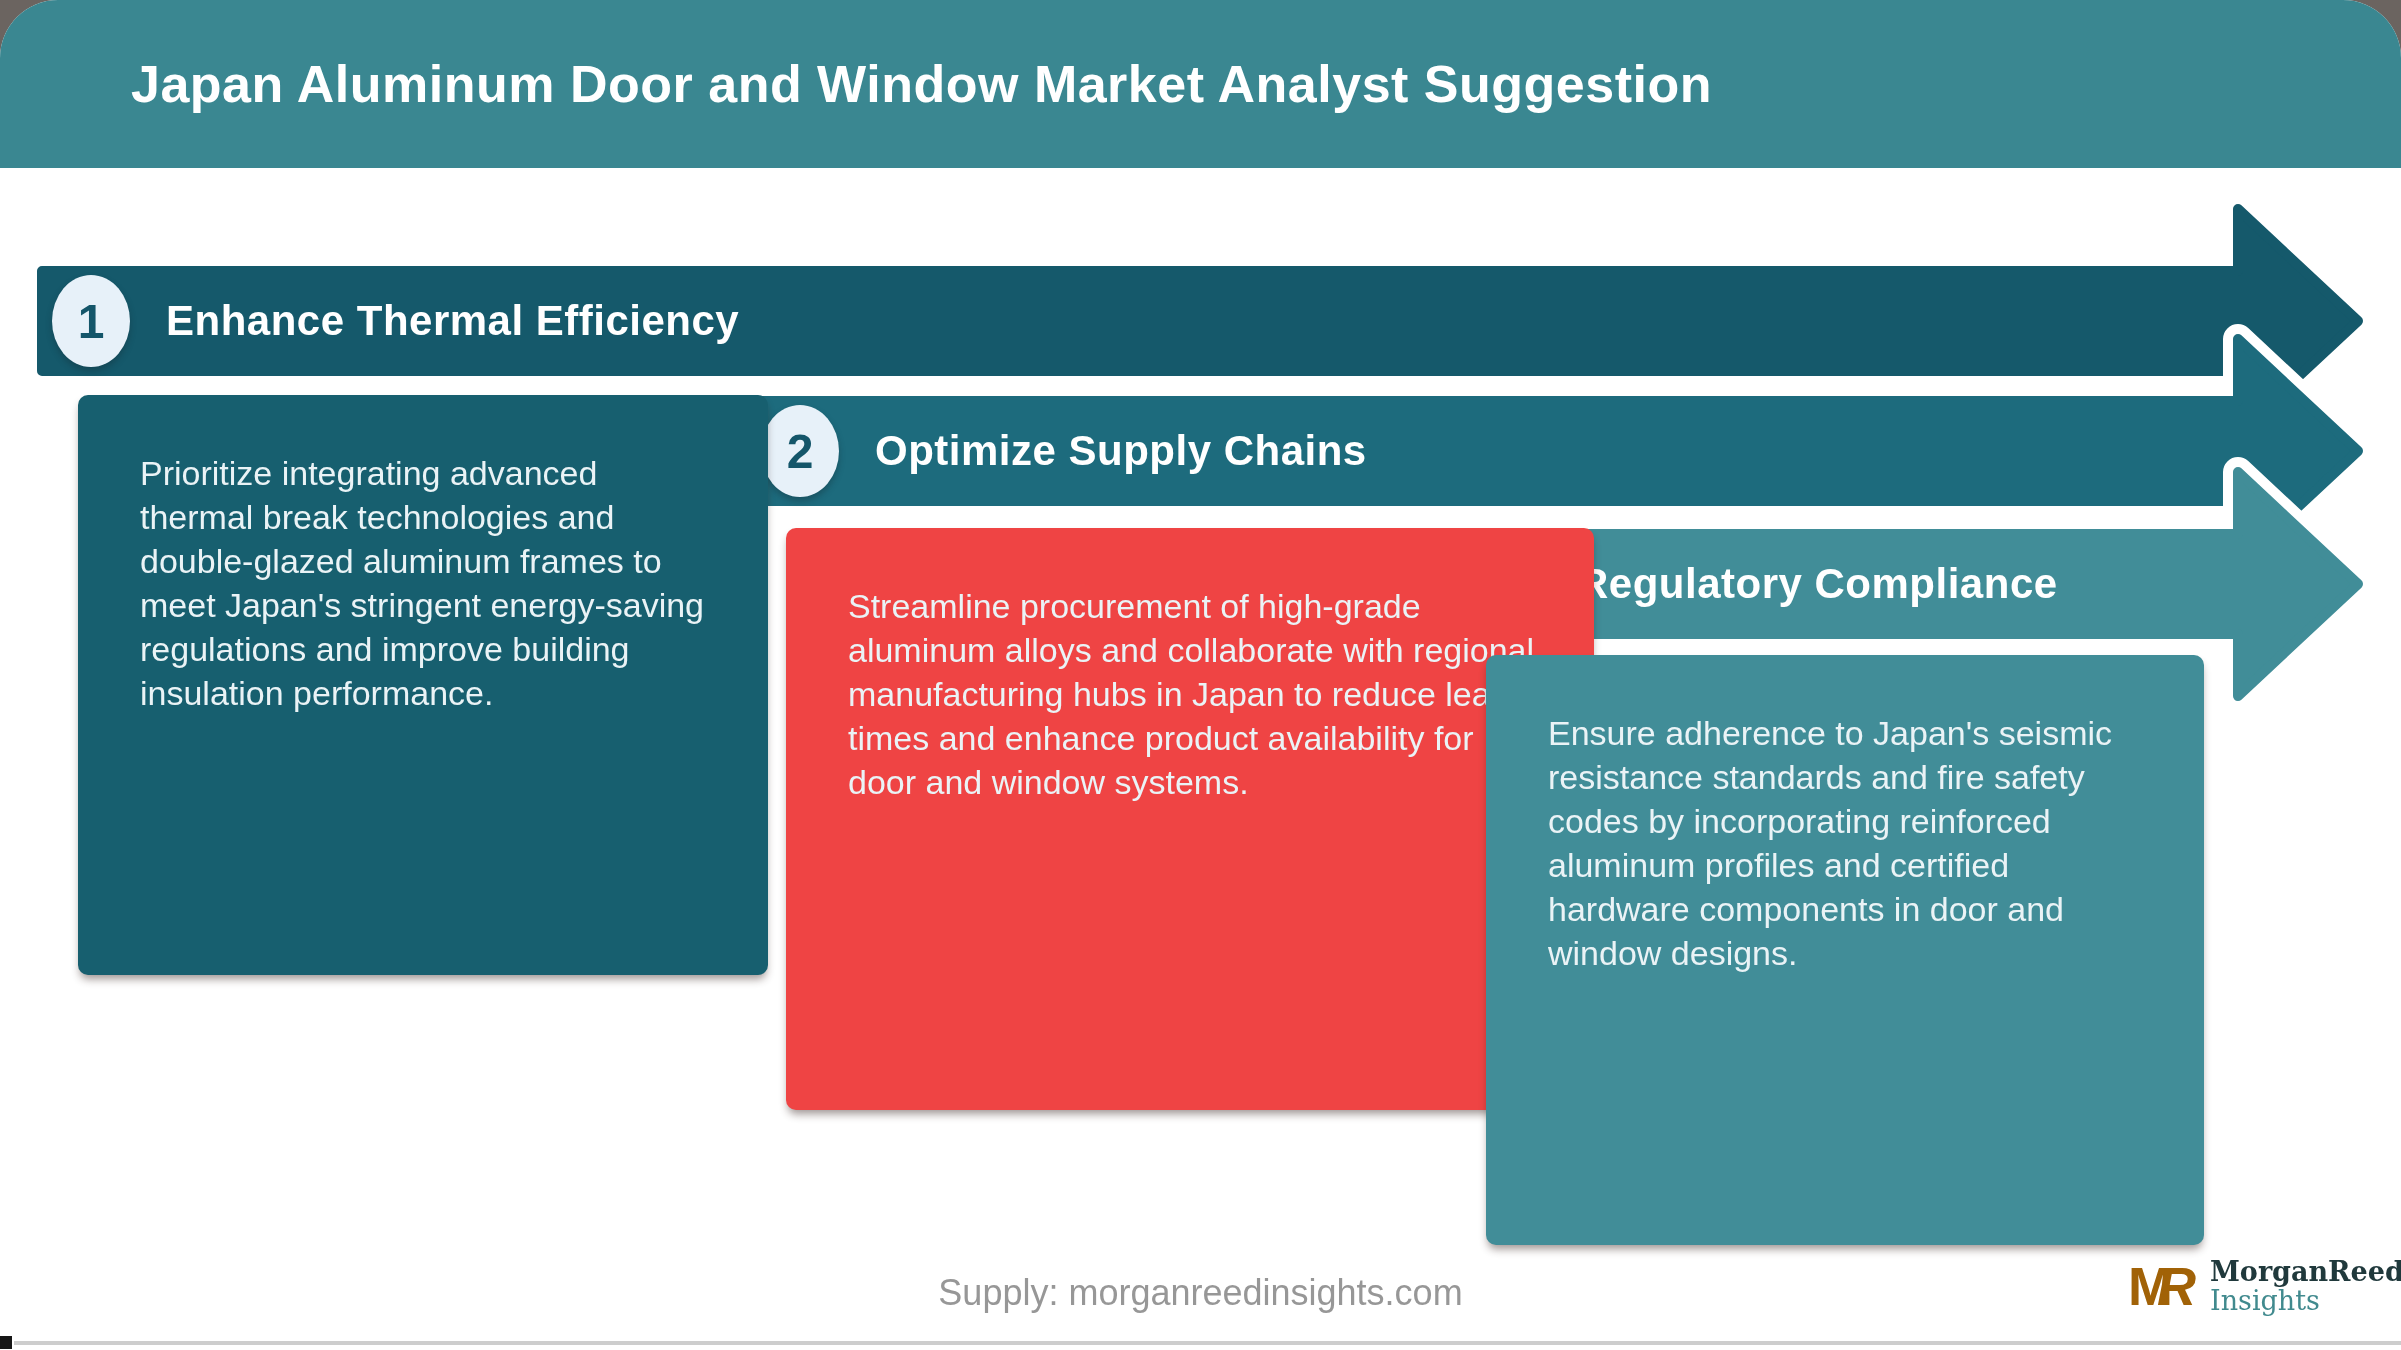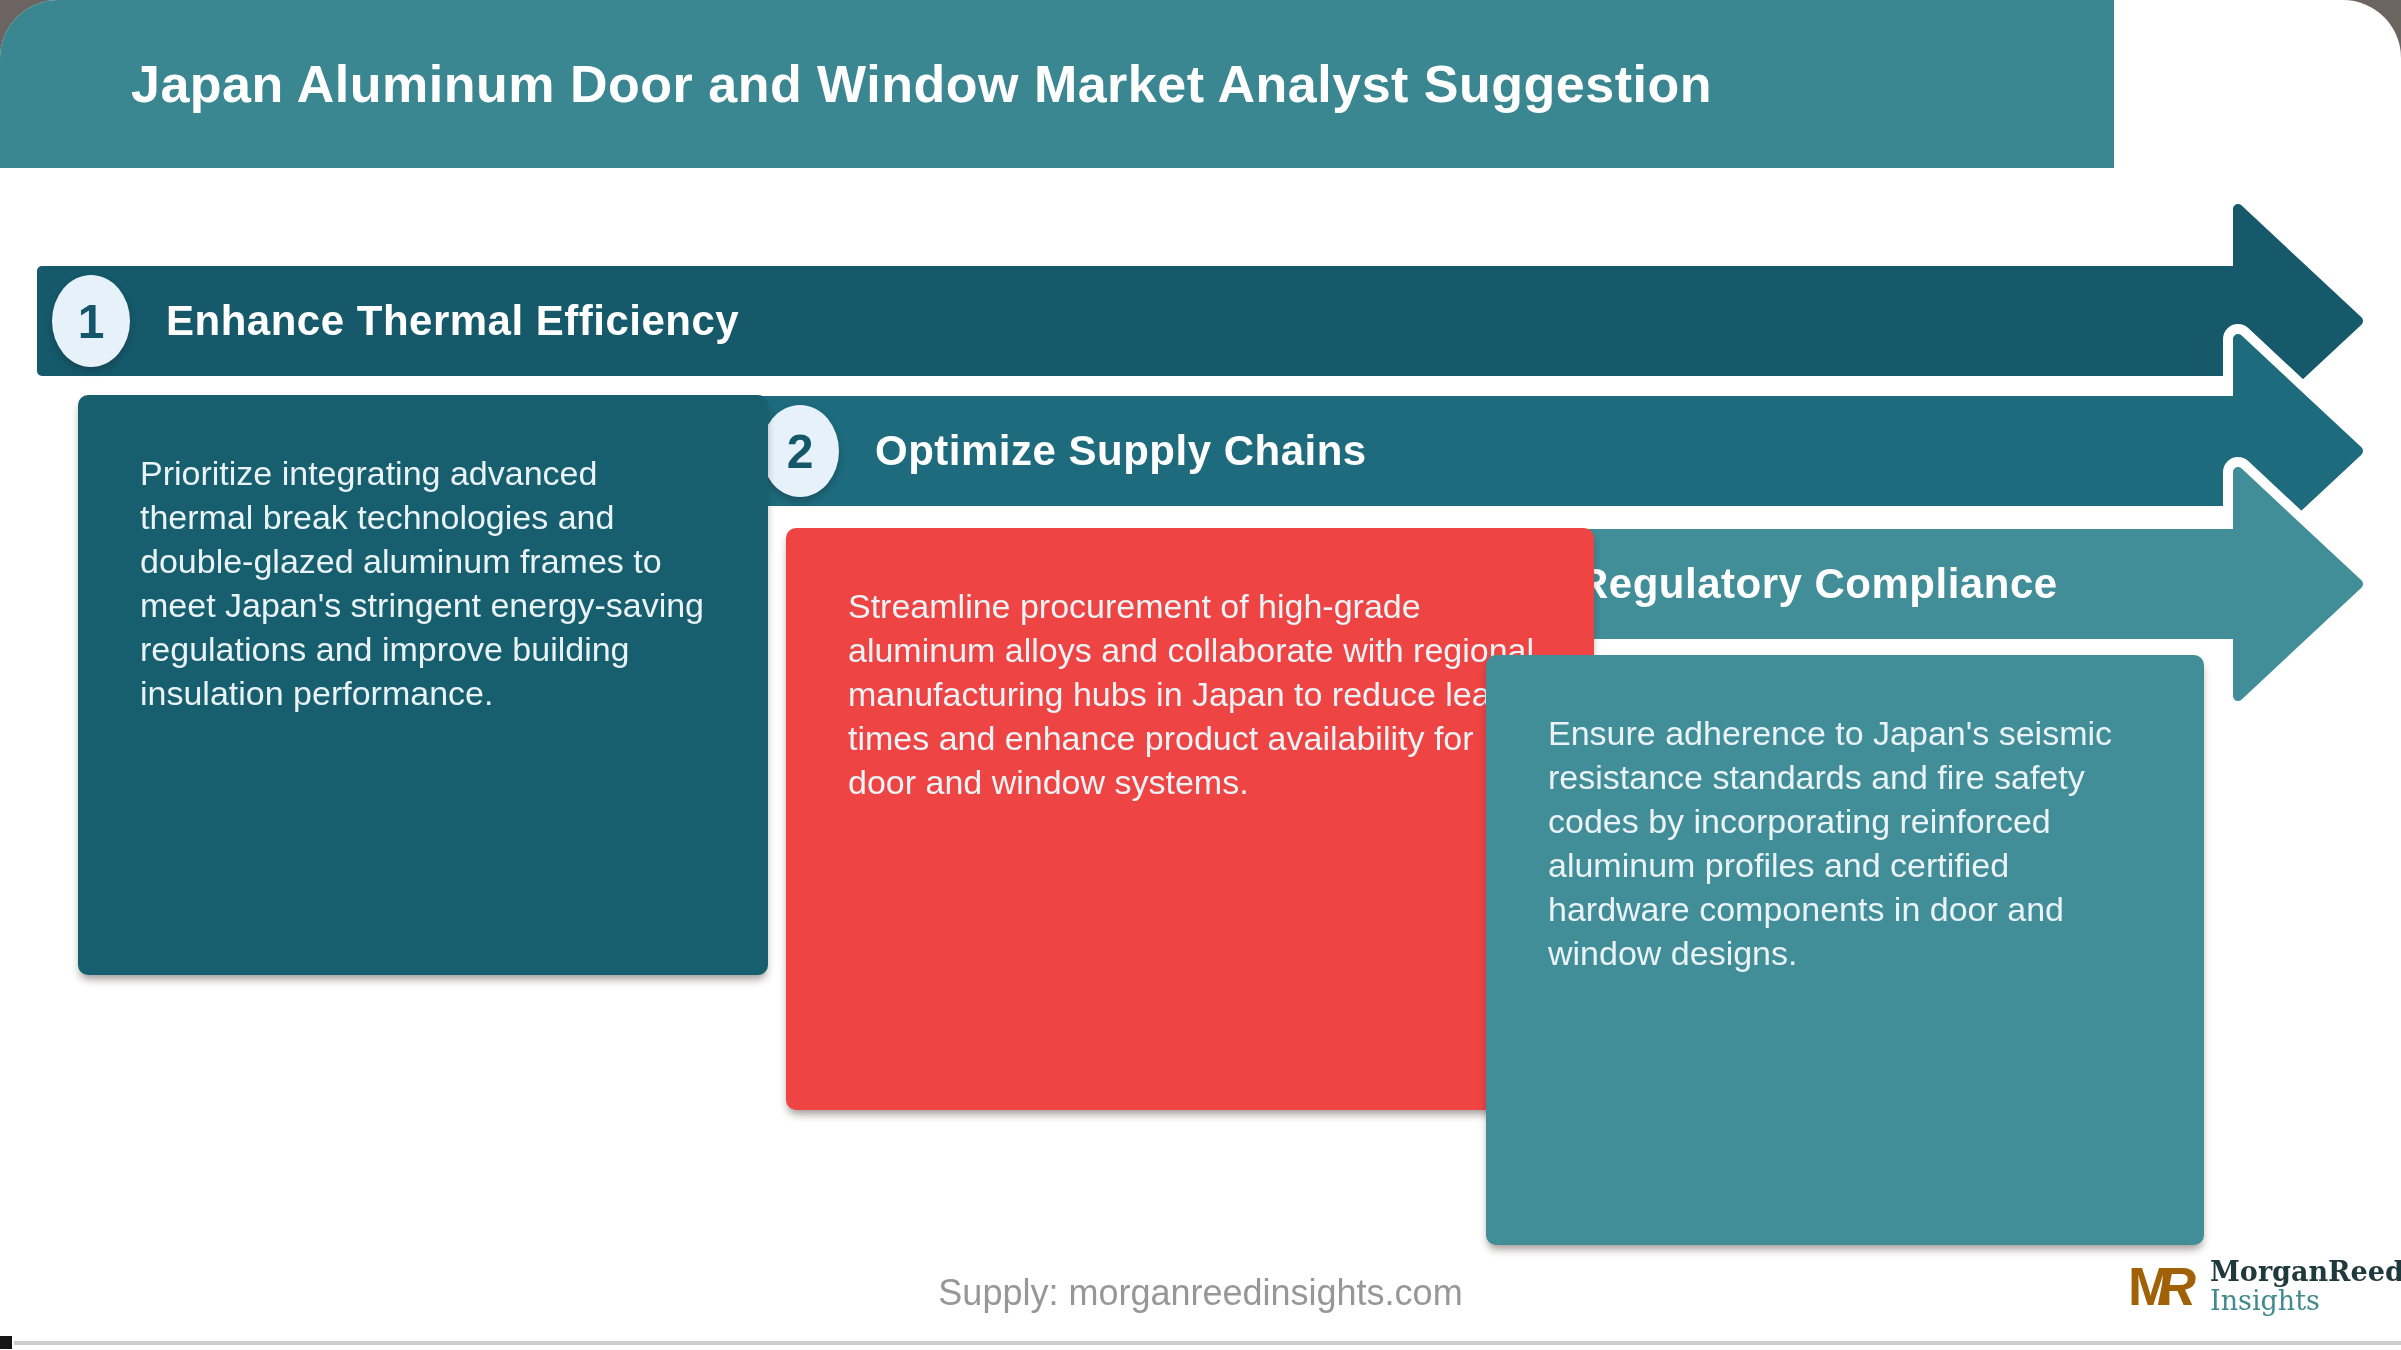--- a/index.html
+++ b/index.html
@@ -9,21 +9,21 @@
     width:2401px;height:1350px;overflow:hidden;
   }
   #stage{
     position:relative;width:2401px;height:1350px;
     background:#ffffff;
     border-radius:58px 58px 0 0;
     overflow:hidden;
   }
   
   .header{
-    position:absolute;left:0;top:0;width:2114px;height:168px;
+    position:absolute;left:0;top:0;width:2401px;height:168px;
     background:#3A8791;
     display:flex;align-items:center;
   }
   .header h1{
     margin:0 0 0 131px;
     color:#ffffff;font-size:52px;font-weight:bold;letter-spacing:.5px;
   }
   
   .arrow-row{position:absolute;}
   .arrow-row svg{display:block;overflow:visible;}

